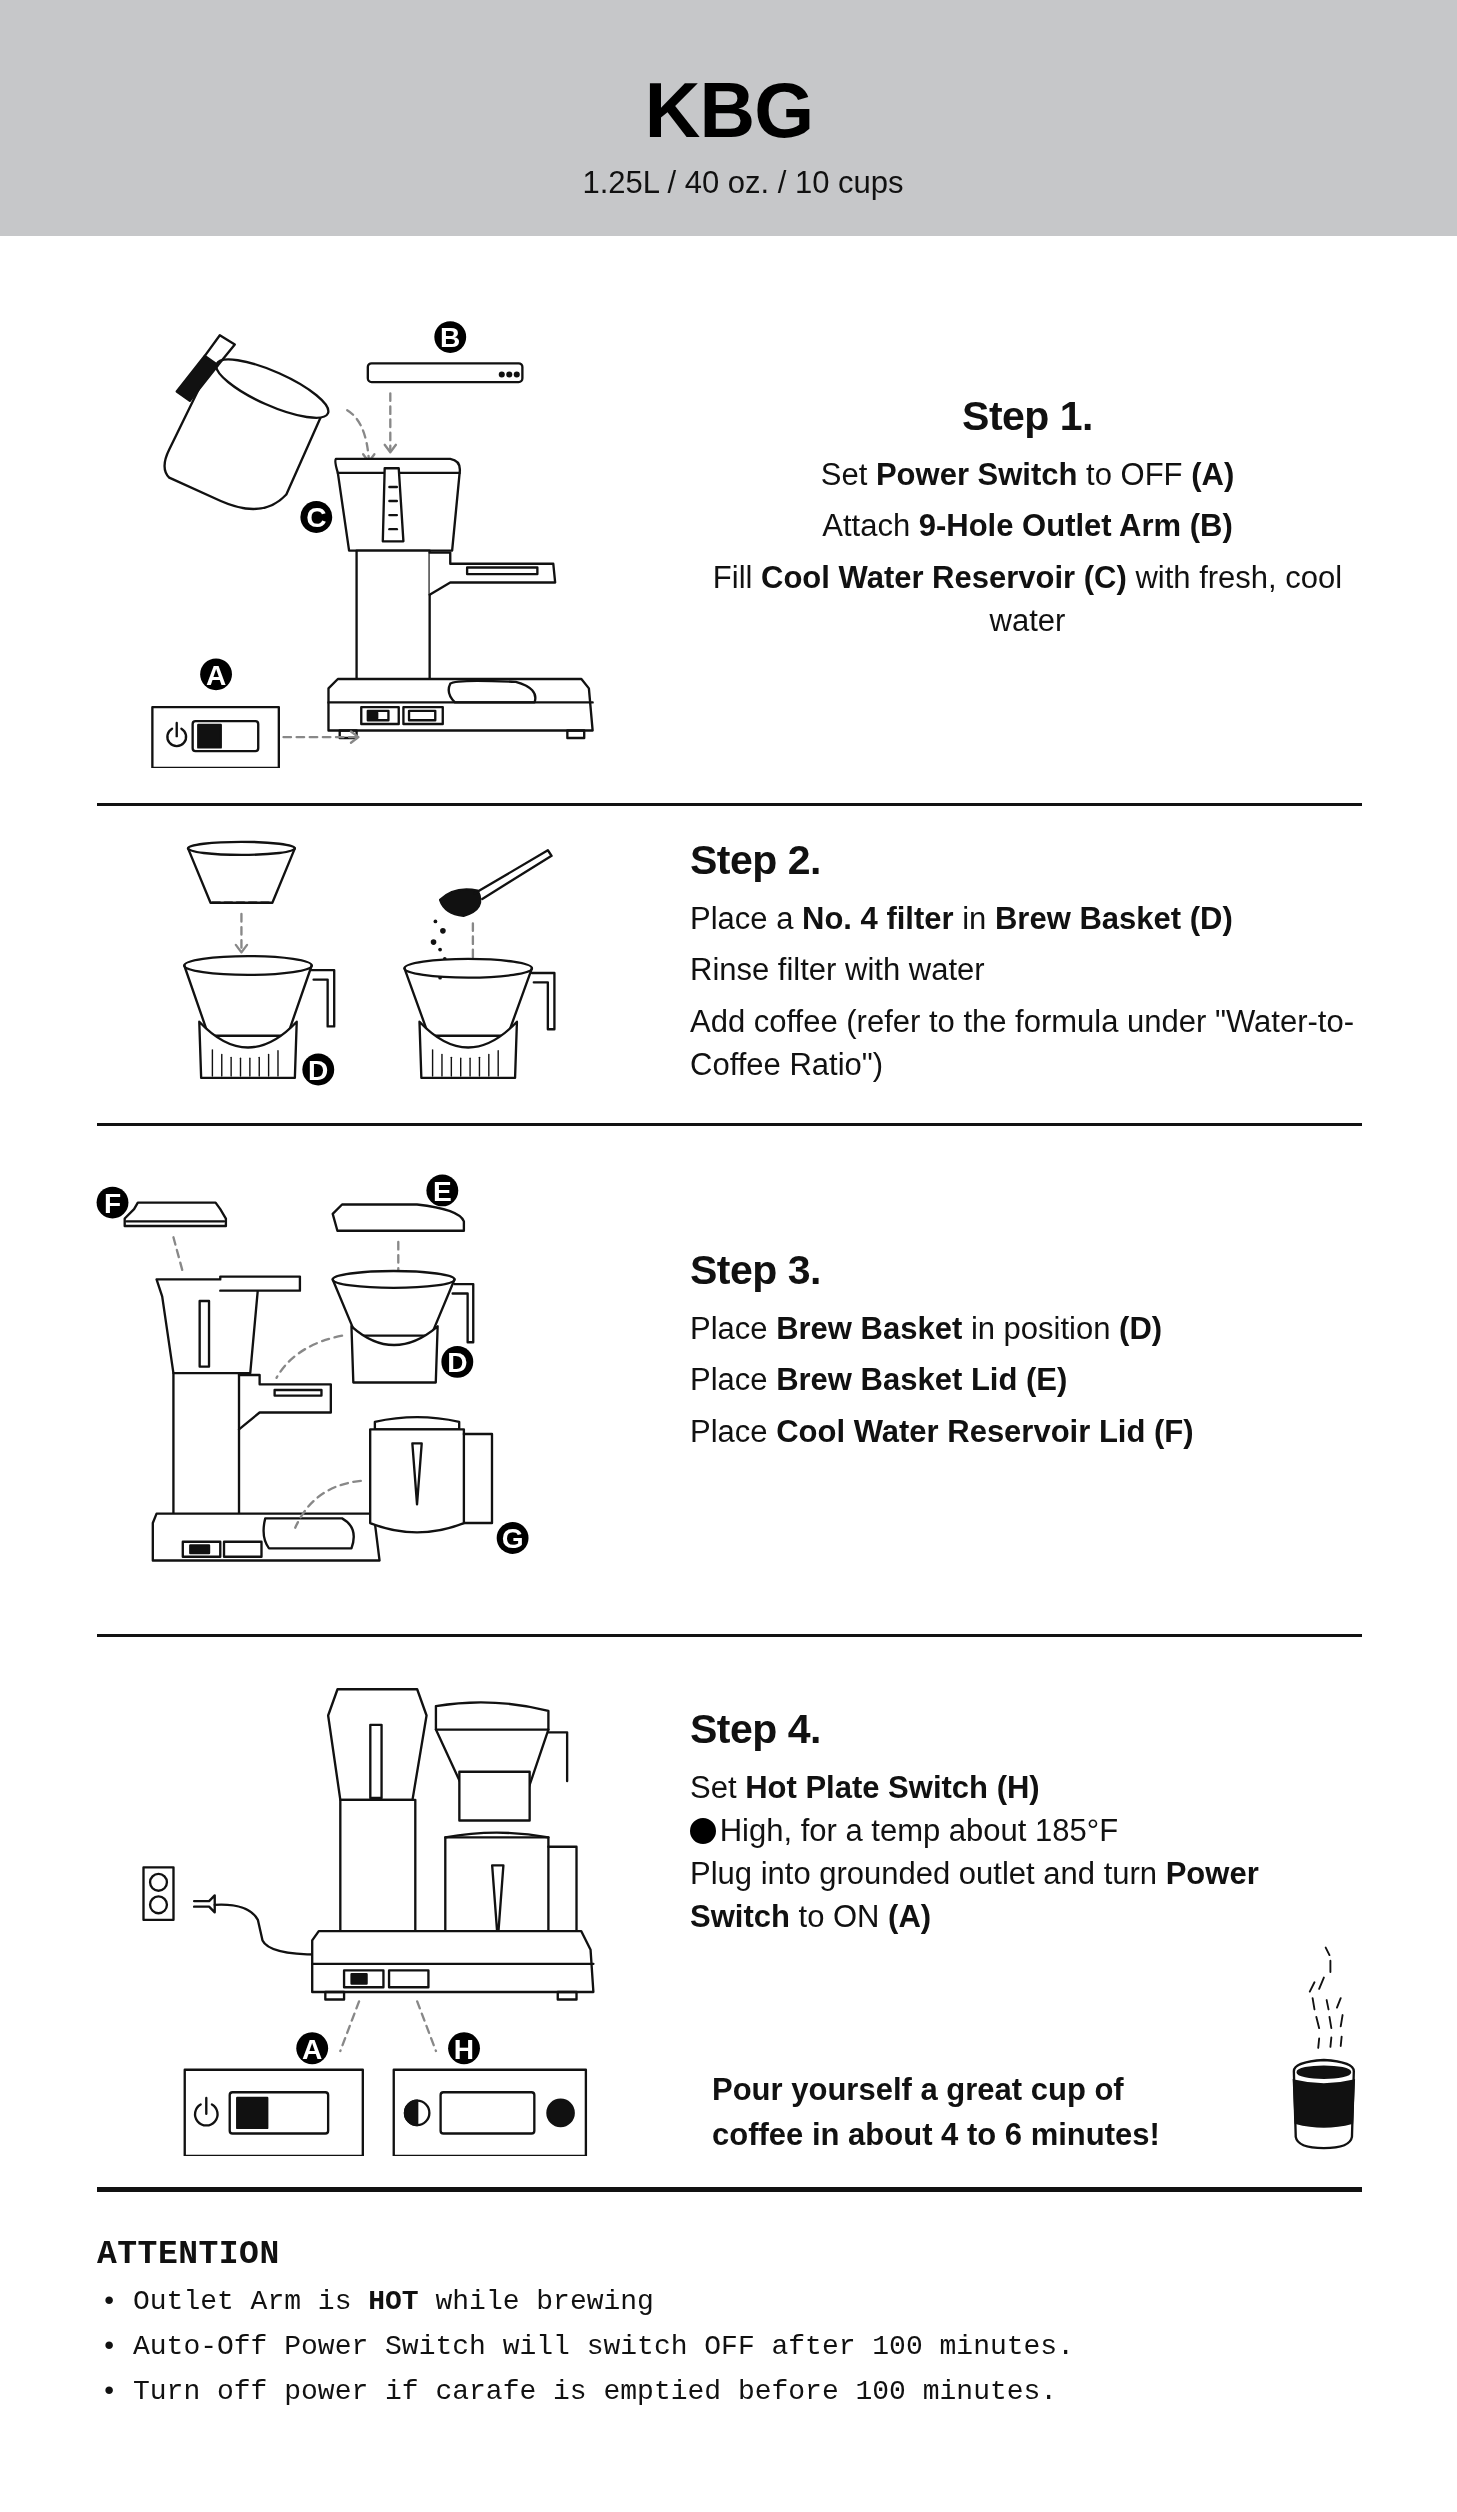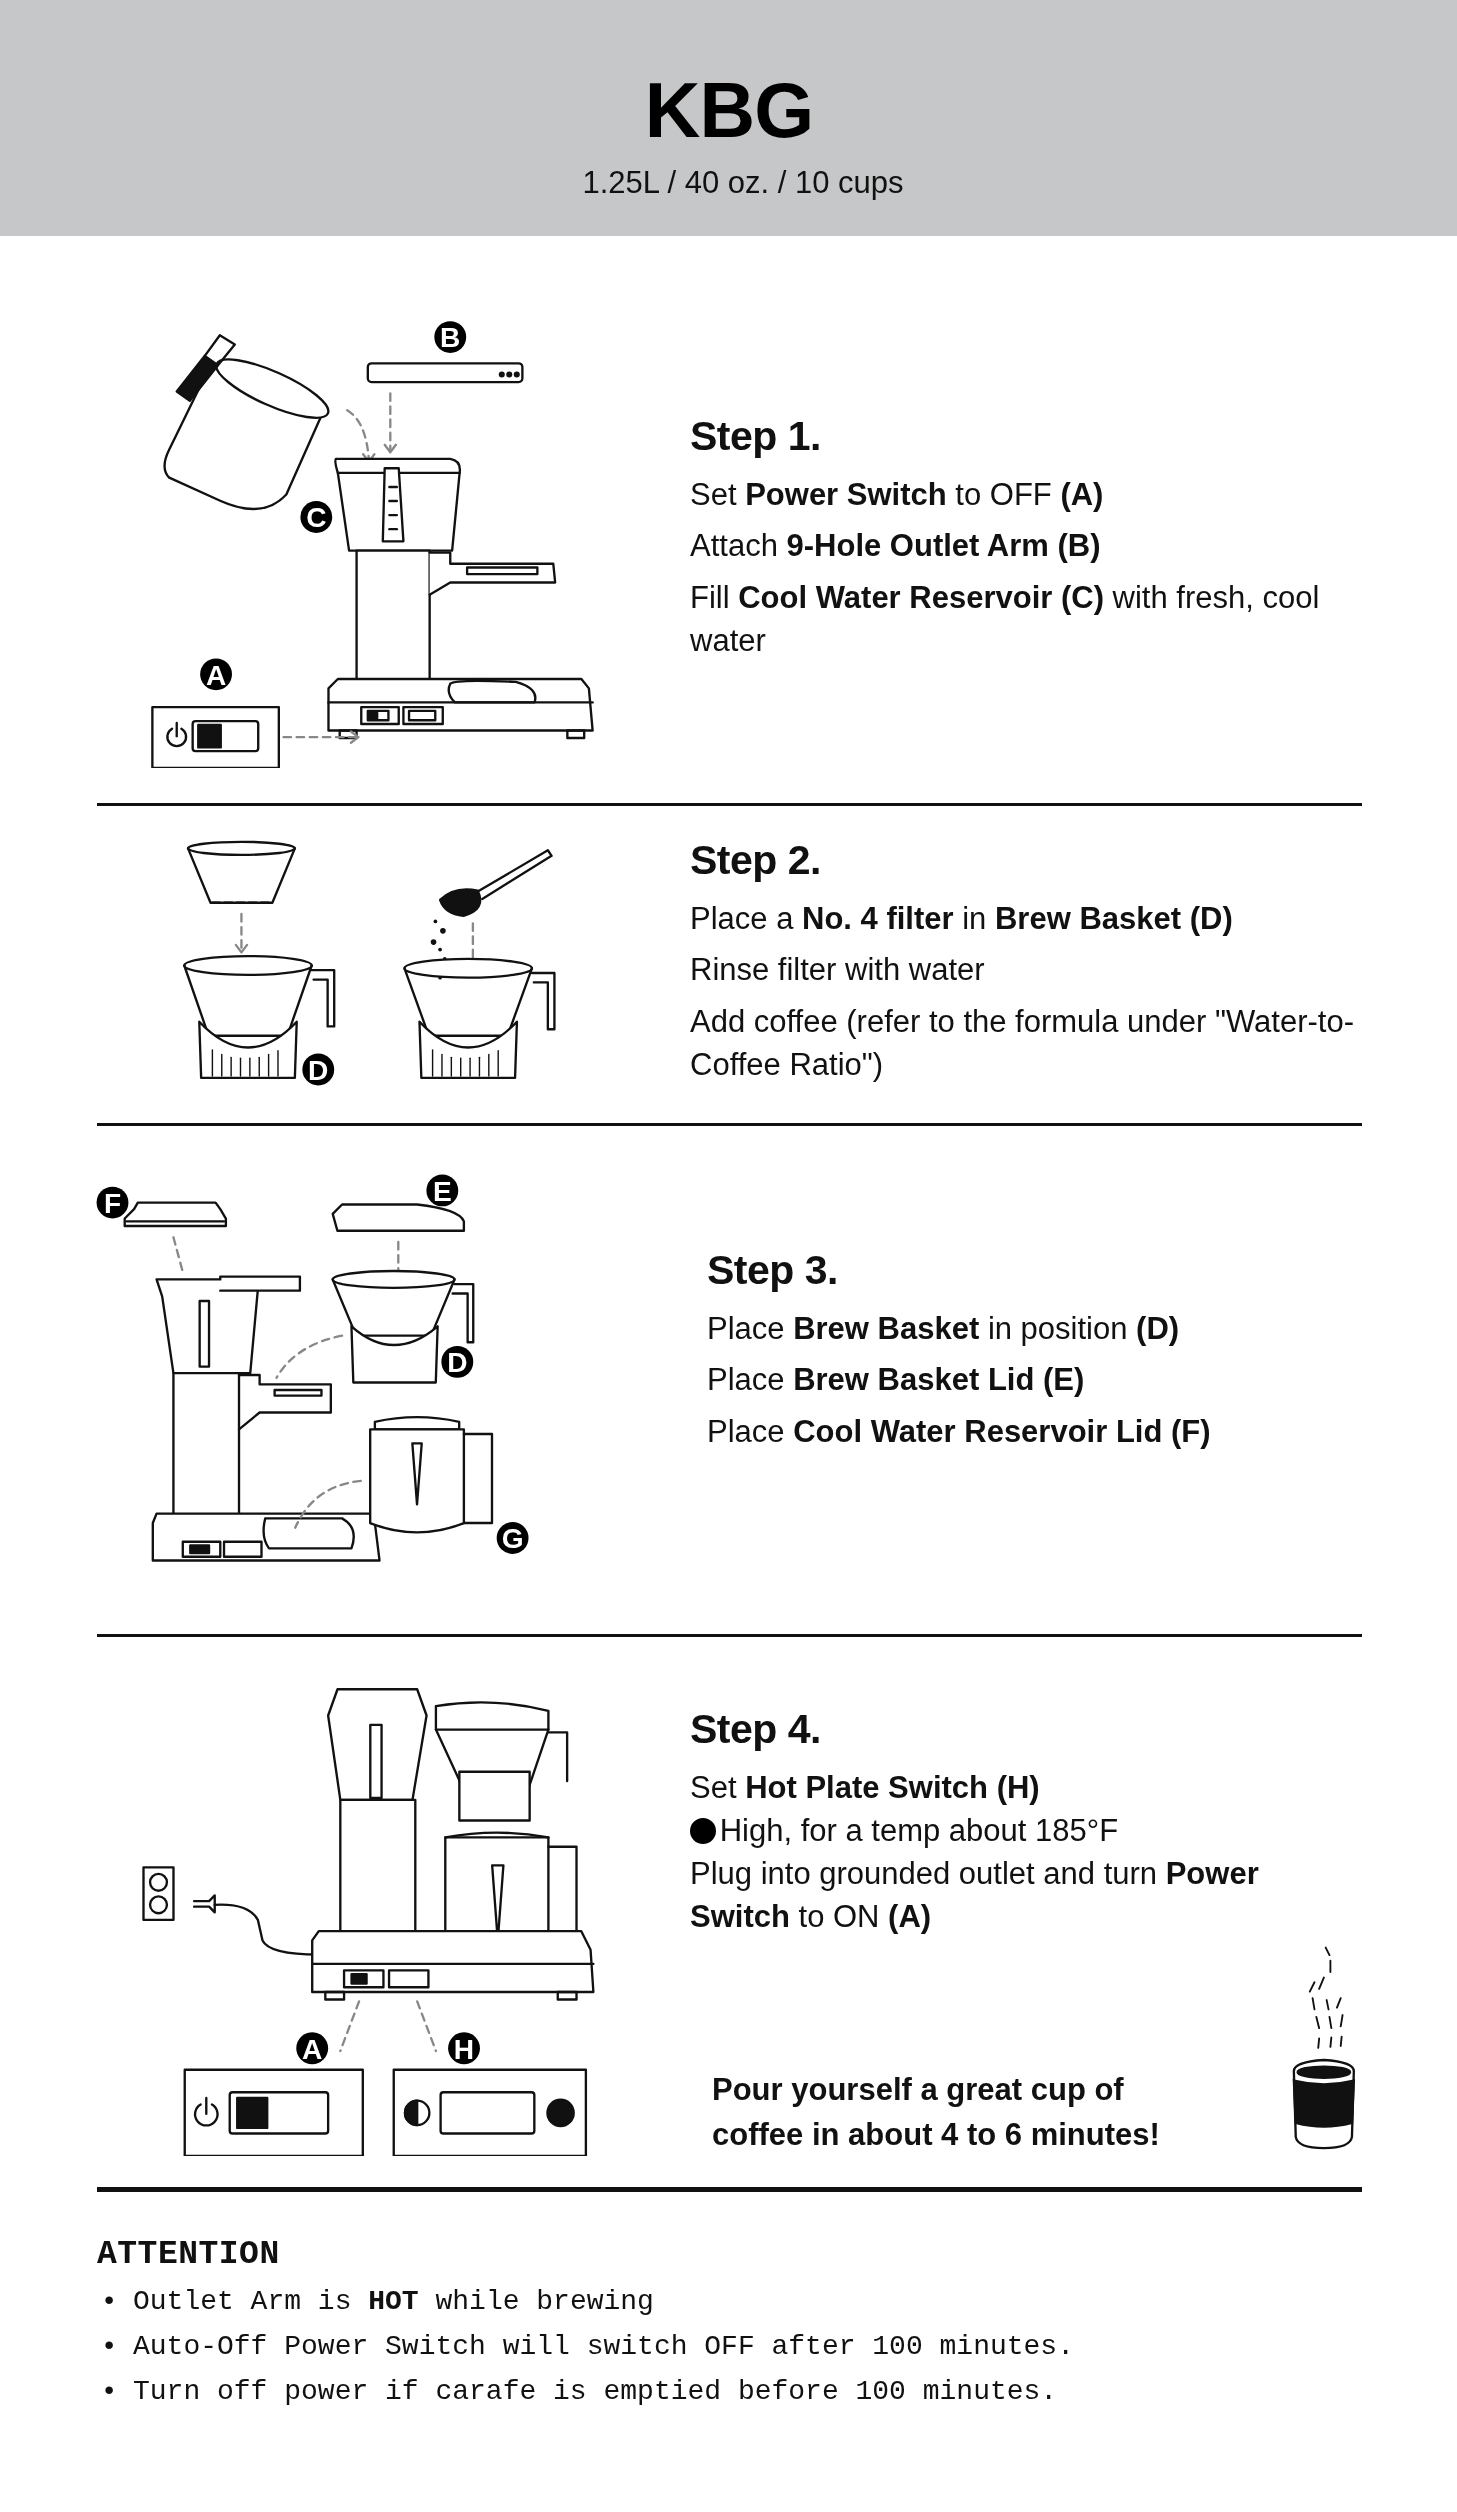--- a/index.html
+++ b/index.html
@@ -104,21 +104,21 @@
     <g>
         <circle cx="187" cy="222" r="17" class="badge-fill" stroke="none"></circle>
         <text x="187" y="233" text-anchor="middle" class="badge-text" stroke="none">C</text>
       </g>
     <g>
         <circle cx="80" cy="390" r="17" class="badge-fill" stroke="none"></circle>
         <text x="80" y="401" text-anchor="middle" class="badge-text" stroke="none">A</text>
       </g>
   </svg>
 </div>
-<div class="step-text" style="top:413px;">
+<div class="step-text" style="top:393px;text-align:center;">
   <div class="step-title">Step 1.</div>
   <div>
       <div class="step-line">Set <b>Power Switch</b> to OFF <b>(A)</b></div>
       <div class="step-line">Attach <b>9-Hole Outlet Arm (B)</b></div>
       <div class="step-line">Fill <b>Cool Water Reservoir (C)</b> with fresh, cool water</div>
     </div>
 </div>
 
 <div class="divider" style="top:803px;"></div>
 
@@ -235,21 +235,21 @@
     <path d="M300 280 L300 380 Q350 400 400 380 L400 280 Z" fill="#fff"></path>
     <path d="M400 285 L430 285 L430 380 L400 380"></path>
     <path d="M345 295 L355 295 L350 360 Z"></path>
     <g>
         <circle cx="452" cy="396" r="17" class="badge-fill" stroke="none"></circle>
         <text x="452" y="407" text-anchor="middle" class="badge-text" stroke="none">G</text>
       </g>
     <path d="M290 335 Q240 340 220 385" stroke="#888" stroke-dasharray="8 6"></path>
   </svg>
 </div>
-<div class="step-text" style="top:1247px;margin-left:17px;">
+<div class="step-text" style="top:1247px;">
   <div class="step-title">Step 3.</div>
   <div>
       <div class="step-line">Place <b>Brew Basket</b> in position <b>(D)</b></div>
       <div class="step-line">Place <b>Brew Basket Lid (E)</b></div>
       <div class="step-line">Place <b>Cool Water Reservoir Lid (F)</b></div>
     </div>
 </div>
 
 <div class="divider" style="top:1634px;"></div>
 

